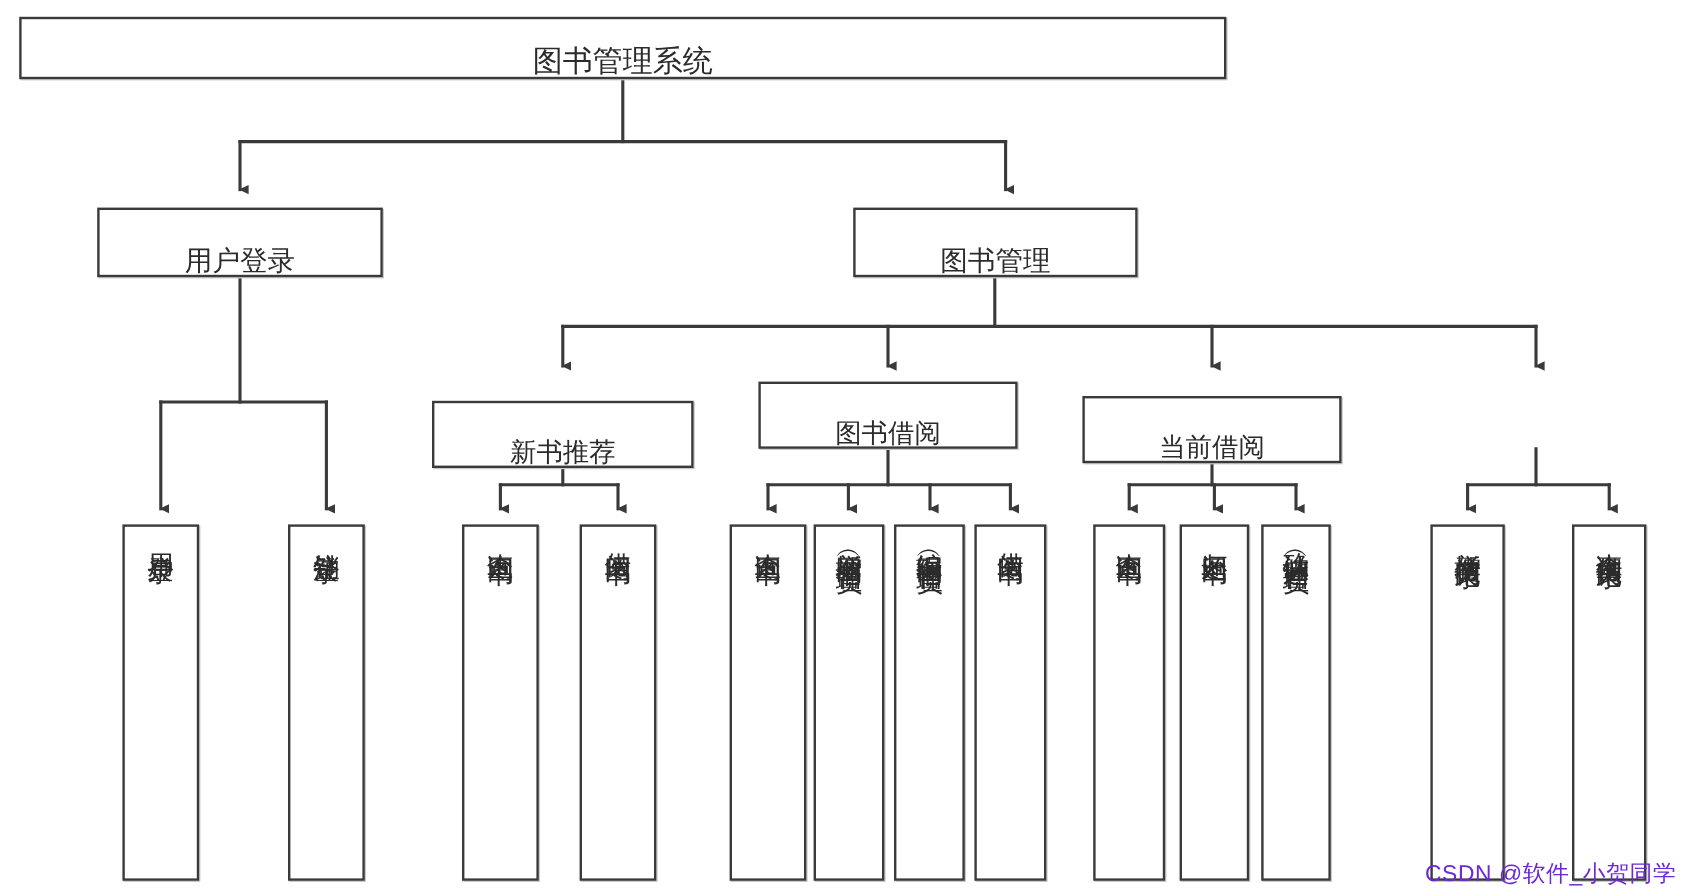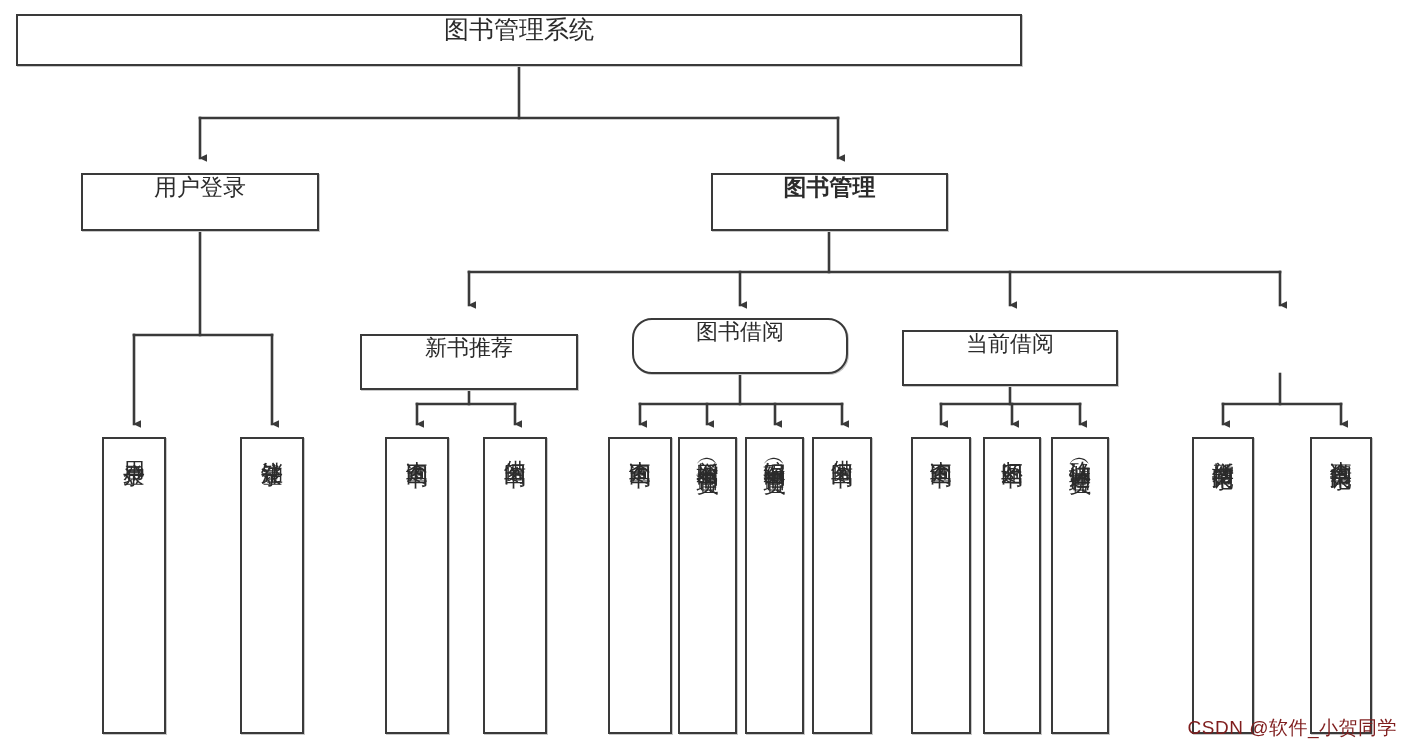--- a/index.html
+++ b/index.html
@@ -24,21 +24,21 @@
     width: 1405px;
     height: 747px;
     pointer-events: none;
   }
   .node {
     position: absolute;
     box-sizing: border-box;
     border: 2px solid #3a3a3a;
     background: #ffffff;
     display: flex;
-    align-items: flex-start;
+    align-items: flex-end;
     justify-content: center;
     color: #2b2b2b;
     box-shadow: 1px 1px 0 #c9c9c9;
   }
   .node .lbl {
     display: block;
     text-align: center;
     line-height: 1.05;
     white-space: nowrap;
   }
@@ -55,21 +55,21 @@
     text-orientation: upright;
     font-size: 22px;
     letter-spacing: 2px;
     line-height: 1;
   }
   .watermark {
     position: absolute;
     right: 8px;
     bottom: 6px;
     font-size: 19px;
-    color: #7f1d1d;
+    color: #6d28d9;
     white-space: nowrap;
     letter-spacing: 0.5px;
   }
 </style>
 </head>
 <body>
 
 <div id="canvas">
 
   <svg class="wires" viewBox="0 0 1405 747" xmlns="http://www.w3.org/2000/svg">
@@ -122,28 +122,28 @@
     </g>
   </svg>
 
   <div class="node root" style="left:16px; top:14px; width:1006px; height:52px;">
     <span class="lbl">图书管理系统</span>
   </div>
 
   <div class="node lvl2" style="left:81px; top:173px; width:238px; height:58px;">
     <span class="lbl">用户登录</span>
   </div>
-  <div class="node lvl2" style="left:711px; top:173px; width:237px; height:58px;font-weight:bold;">
+  <div class="node lvl2" style="left:711px; top:173px; width:237px; height:58px;">
     <span class="lbl">图书管理</span>
   </div>
 
   <div class="node lvl3" style="left:360px; top:334px; width:218px; height:56px;">
     <span class="lbl">新书推荐</span>
   </div>
-  <div class="node lvl3" style="left:632px; top:318px; width:216px; height:56px;border-radius:20px;">
+  <div class="node lvl3" style="left:632px; top:318px; width:216px; height:56px;">
     <span class="lbl">图书借阅</span>
   </div>
   <div class="node lvl3" style="left:902px; top:318px; width:216px; height:56px;margin-top:12px;">
     <span class="lbl">当前借阅</span>
   </div>
 
   <div class="node leaf" style="left:102px; top:437px; width:64px; height:297px;">
     <span class="lbl">用户登录</span>
   </div>
   <div class="node leaf" style="left:240px; top:437px; width:64px; height:297px;">

